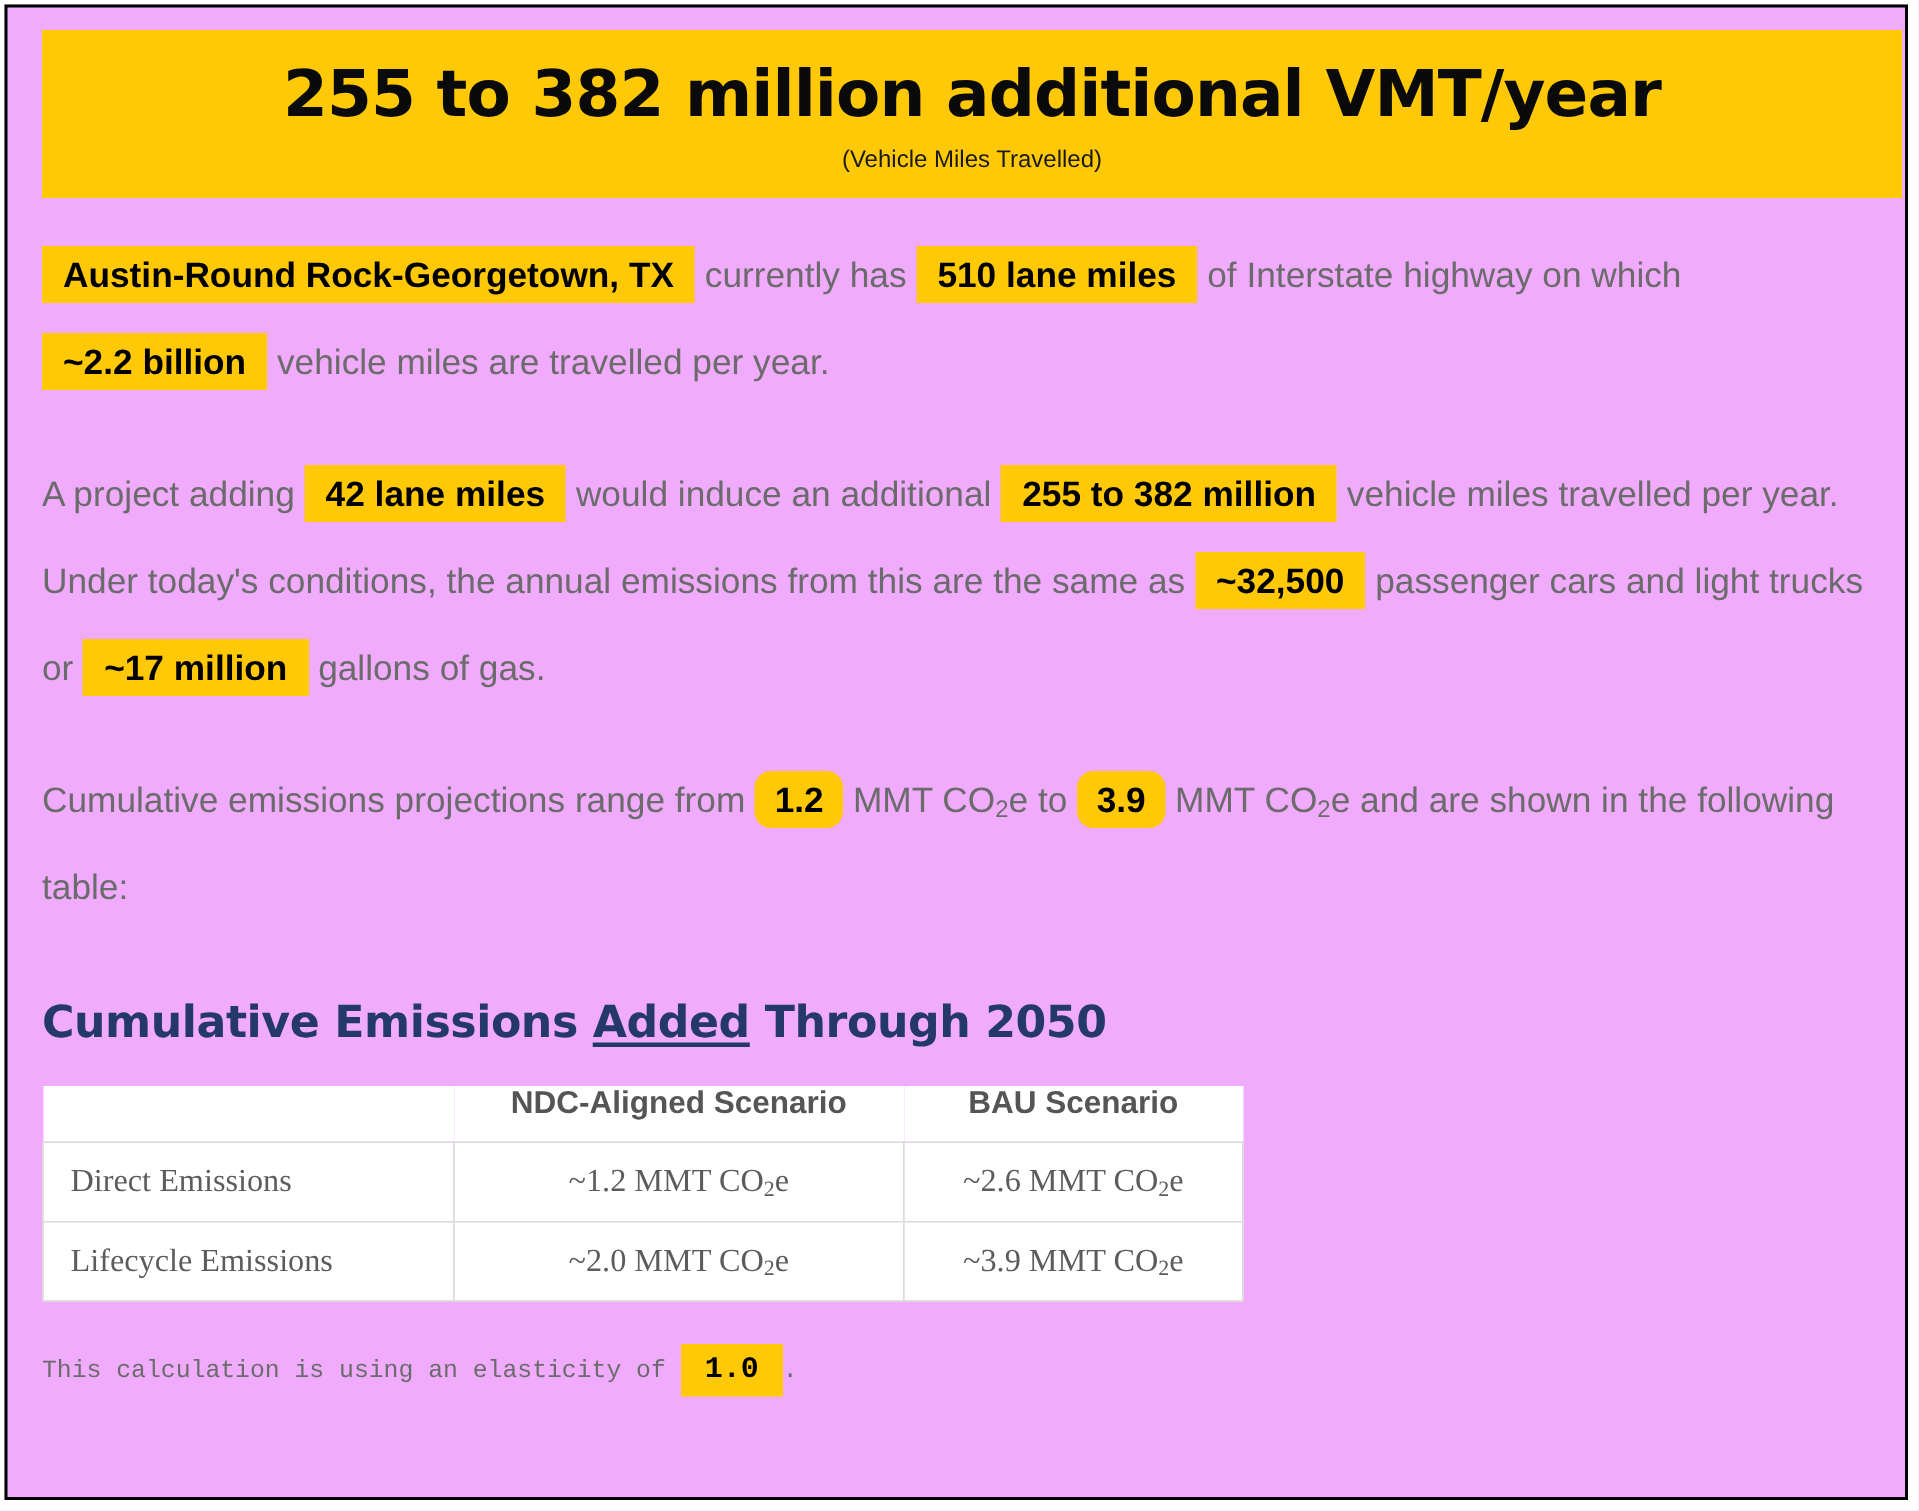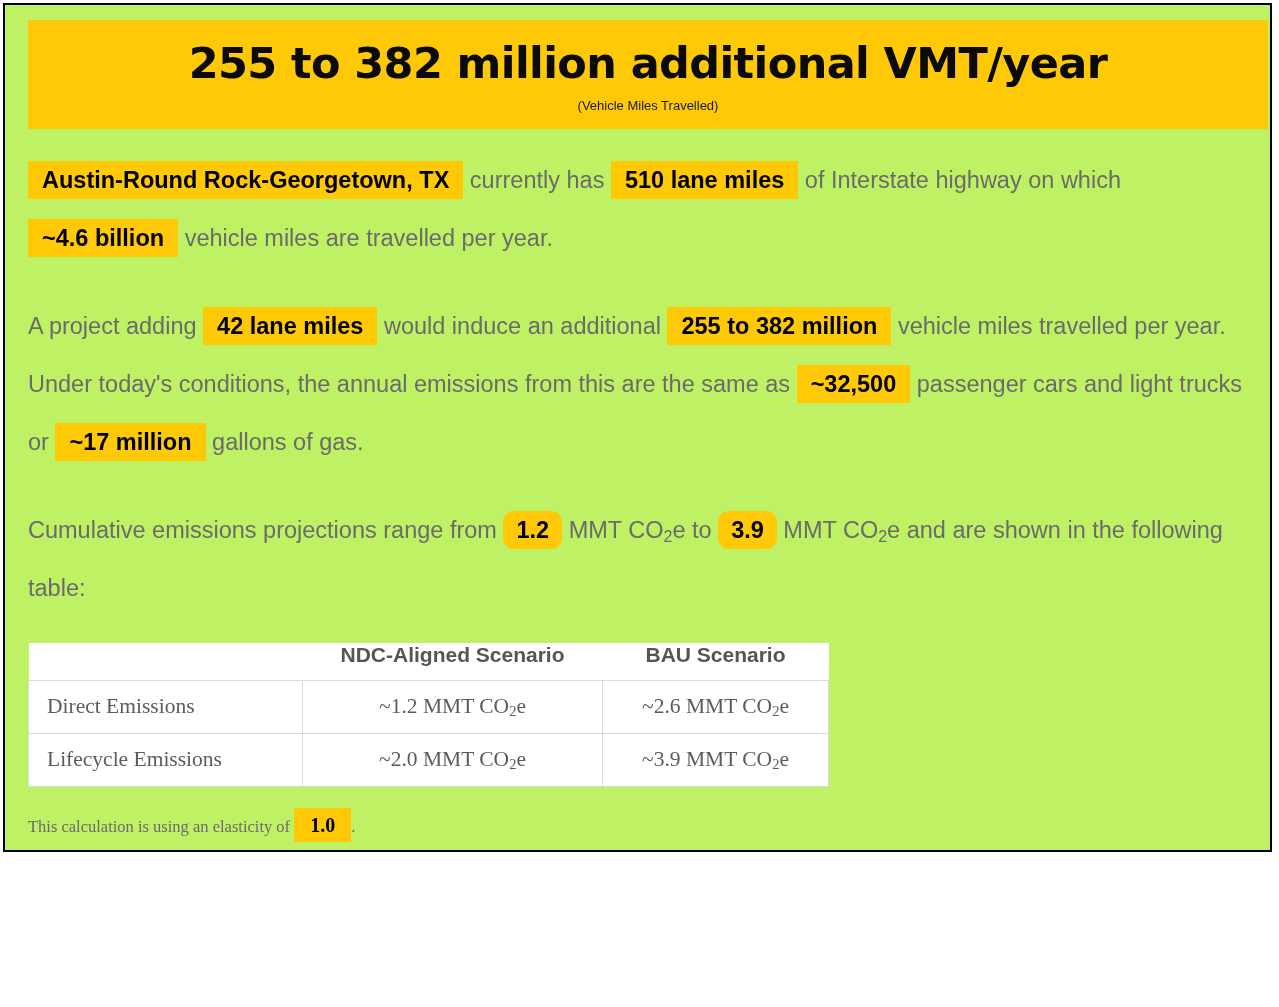--- a/index.html
+++ b/index.html
@@ -12,23 +12,23 @@
     width: 1279px;
     height: 1007px;
     font-family: "Liberation Sans", sans-serif;
     overflow: hidden;
   }
   .page-frame {
     position: absolute;
     left: 3px;
     top: 3px;
     width: 1269px;
-    height: 849px;
+    height: 997px;
     border: 2px solid #000000;
-    background: #bef264;
+    background: #f0abfc;
     box-sizing: border-box;
     overflow: hidden;
   }
   .inner {
     position: absolute;
     left: 0;
     top: 0;
     right: 0;
     bottom: 0;
     padding: 15px 5px 5px 23px;
@@ -48,21 +48,21 @@
     font-weight: 700;
     font-size: 43px;
     line-height: 1.18;
     color: #0a0a0a;
     letter-spacing: -0.6px;
     white-space: nowrap;
   }
   .banner-subtitle {
     font-family: "Liberation Sans", sans-serif;
     font-weight: 400;
-    font-size: 13px;
+    font-size: 16px;
     color: #1a1a1a;
     margin-top: 9px;
   }
 
   
   .para {
     font-family: "Liberation Sans", sans-serif;
     font-size: 23.5px;
     line-height: 58px;
     color: #6b6b6b;
@@ -142,47 +142,48 @@
     height: 52px;
     padding: 0 18px;
     background: #ffffff;
   }
   table.emissions tbody td.label { text-align: left; }
   table.emissions tbody td.val { text-align: center; }
 
   
   .footnote {
     margin-top: 26px;
-    font-family: Liberation Serif, serif;
+    font-family: Liberation Mono, monospace;
     font-size: 16.5px;
     color: #6b6b6b;
-    line-height: 24px;
+    line-height: 40px;
   }
   .footnote .hl {
     font-size: 20px;
     padding: 6px 16px;
   }
 </style>
 </head>
 <body>
 
 <div class="page-frame">
   <div class="inner">
 
     <div class="banner">
       <div class="banner-title">255 to 382 million additional VMT/year</div>
       <div class="banner-subtitle">(Vehicle Miles Travelled)</div>
     </div>
 
-    <p class="para p1"><span class="hl">Austin-Round Rock-Georgetown, TX</span> <span>currently has</span> <span class="hl">510 lane miles</span> <span>of Interstate highway on which</span> <span class="hl">~4.6 billion</span> <span>vehicle miles are travelled per year.</span></p>
+    <p class="para p1"><span class="hl">Austin-Round Rock-Georgetown, TX</span> <span>currently has</span> <span class="hl">510 lane miles</span> <span>of Interstate highway on which</span> <span class="hl">~2.2 billion</span> <span>vehicle miles are travelled per year.</span></p>
 
     <p class="para p2"><span>A project adding</span> <span class="hl">42 lane miles</span> <span>would induce an additional</span> <span class="hl">255 to 382 million</span> <span>vehicle miles travelled per year. Under today's conditions, the annual emissions from this are the same as</span> <span class="hl">~32,500</span> <span>passenger cars and light trucks or</span> <span class="hl">~17 million</span> <span>gallons of gas.</span></p>
 
     <p class="para p3"><span>Cumulative emissions projections range from</span> <span class="hl hl-sm">1.2</span> <span class="nowrap"><span>MMT CO</span><sub>2</sub><span>e</span></span> <span>to</span> <span class="hl hl-sm">3.9</span> <span class="nowrap"><span>MMT CO</span><sub>2</sub><span>e</span></span> <span>and are shown in the following table:</span></p>
 
+    <h2 class="section-heading"><span>Cumulative Emissions </span><u>Added</u><span> Through 2050</span></h2>
 
     <div class="table-wrap">
       <table class="emissions">
         <colgroup>
           <col class="c0">
             <col class="c1">
             <col class="c2">
         </colgroup>
         <thead>
           <tr>

